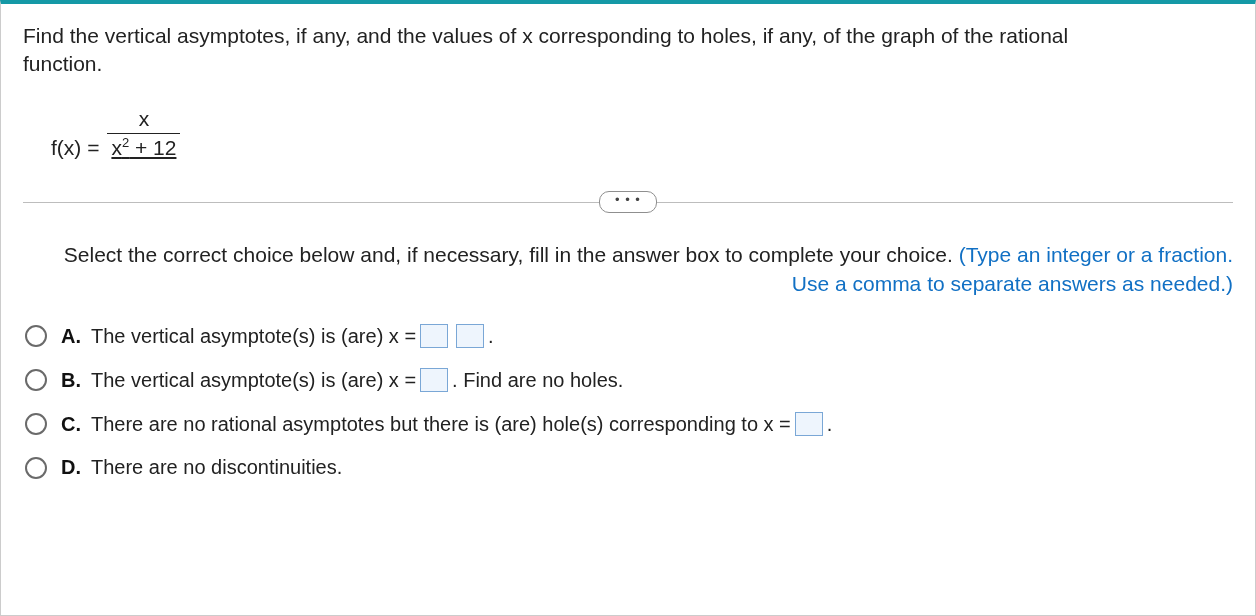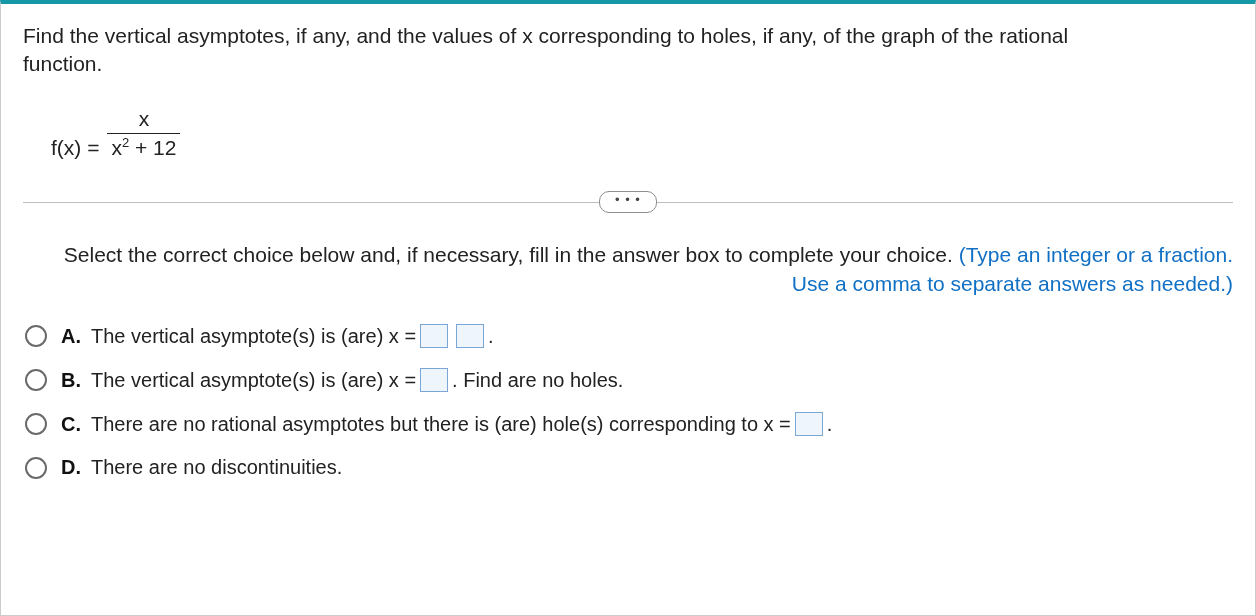--- a/index.html
+++ b/index.html
@@ -33,21 +33,21 @@
   }
   .fraction {
     display: inline-flex;
     flex-direction: column;
     align-items: center;
     margin-left: 8px;
     font-size: 21px;
   }
   .fraction .num { padding: 0 4px 2px 4px; }
   .fraction .bar { width: 100%; border-top: 1.5px solid #222; }
-  .fraction .den { padding: 2px 4px 0 4px; }
+  .fraction .den { padding: 2px 4px 0 4px; text-decoration: underline; }
   .fraction sup { font-size: 13px; vertical-align: super; line-height: 0; }
   .divider-row {
     position: relative;
     margin: 30px 0 26px 0;
     height: 24px;
   }
   .hr-line {
     position: absolute;
     top: 50%;
     left: 0; right: 0;

